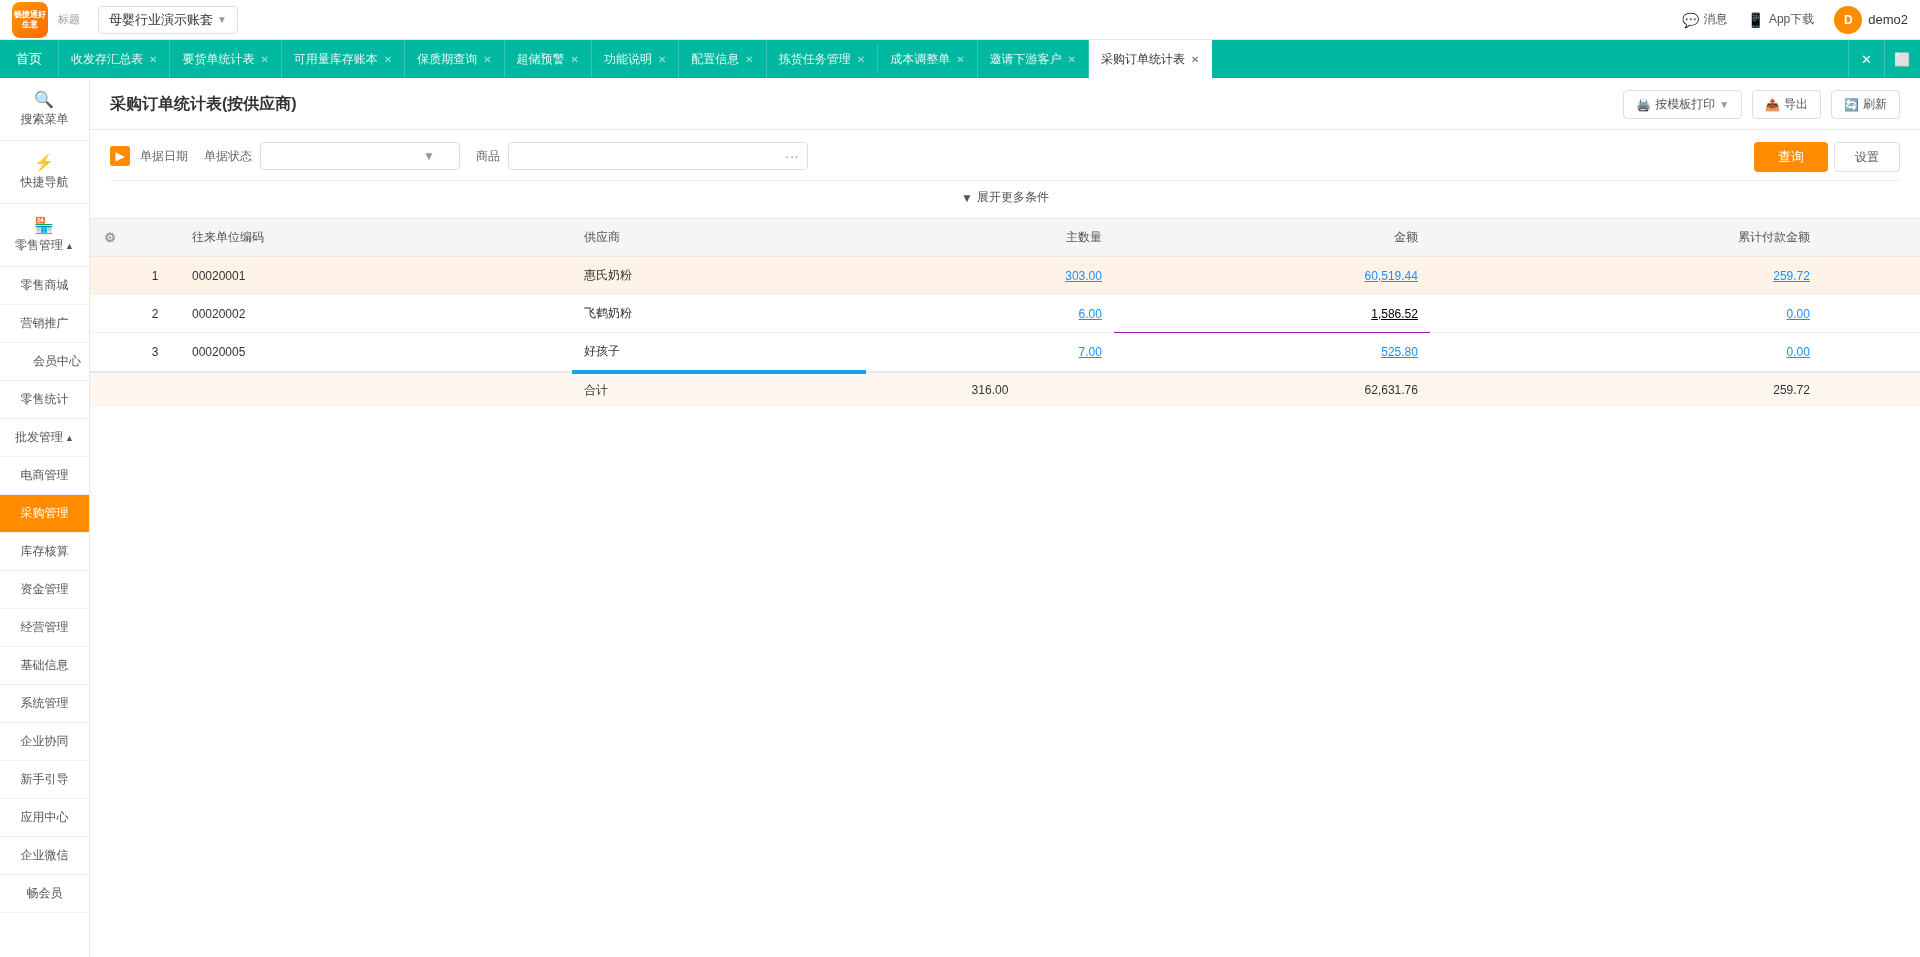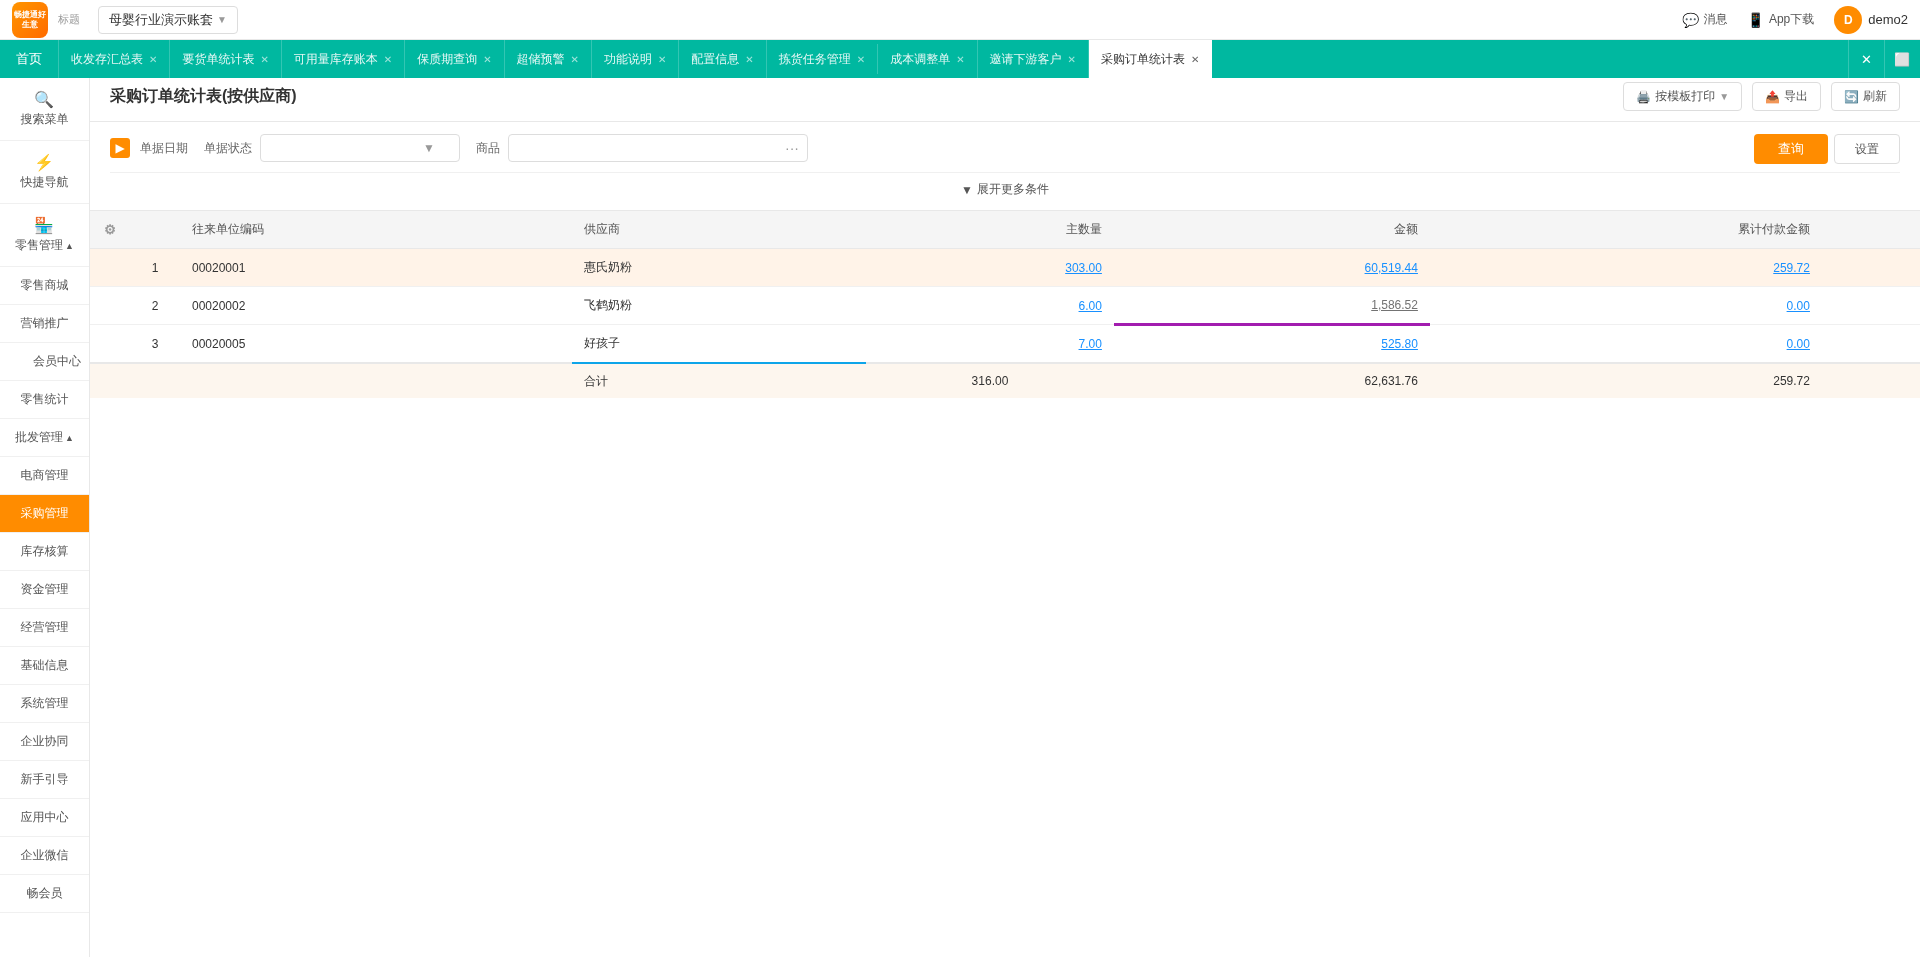--- a/index.html
+++ b/index.html
@@ -160,21 +160,21 @@
     <div style="padding:10px 8px;text-align:center;cursor:pointer;font-size:12px;color:#555;border-bottom:1px solid #f0f0f0;">
       <span>企业微信</span>
     </div>
     <div style="padding:10px 8px;text-align:center;cursor:pointer;font-size:12px;color:#555;border-bottom:1px solid #f0f0f0;">
       <span>畅会员</span>
     </div>
   </div>
 
   <div style="flex:1;display:flex;flex-direction:column;overflow:hidden;">
 
-    <div style="background:#fff;padding:4px 20px 10px;border-bottom:1px solid #e8e8e8;display:flex;align-items:center;justify-content:space-between;">
+    <div style="background:#fff;padding:12px 20px 10px;border-bottom:1px solid #e8e8e8;display:flex;align-items:center;justify-content:space-between;">
       <h1 style="font-size:16px;font-weight:600;color:#333;">采购订单统计表(按供应商)</h1>
       <div style="display:flex;align-items:center;gap:10px;">
         <div style="display:flex;align-items:center;gap:4px;padding:5px 12px;border:1px solid #ddd;border-radius:4px;background:#fff;font-size:12px;cursor:pointer;color:#555;">
           <span>🖨️</span>
           <span>按模板打印</span>
           <span style="font-size:10px;color:#999;">▼</span>
         </div>
         <div style="display:flex;align-items:center;gap:4px;padding:5px 12px;border:1px solid #ddd;border-radius:4px;background:#fff;font-size:12px;cursor:pointer;color:#555;">
           <span>📤</span>
           <span>导出</span>
@@ -259,21 +259,21 @@
             <td style="padding:10px 12px;text-align:right;font-size:12px;color:#1890ff;text-decoration:underline;border-bottom:1px solid #f0f0f0;cursor:pointer;">259.72</td>
             <td style="border-bottom:1px solid #f0f0f0;"></td>
           </tr>
 
           <tr style="cursor:pointer;">
             <td style="padding:10px 12px;text-align:center;border-bottom:1px solid #f0f0f0;"></td>
             <td style="padding:10px 12px;text-align:center;font-size:12px;color:#333;border-bottom:1px solid #f0f0f0;">2</td>
             <td style="padding:10px 12px;font-size:12px;color:#333;border-bottom:1px solid #f0f0f0;">00020002</td>
             <td style="padding:10px 12px;font-size:12px;color:#333;border-bottom:1px solid #f0f0f0;">飞鹤奶粉</td>
             <td style="padding:10px 12px;text-align:right;font-size:12px;color:#1890ff;text-decoration:underline;border-bottom:1px solid #f0f0f0;cursor:pointer;">6.00</td>
-            <td style="padding:10px 12px;text-align:right;font-size:12px;color:#737373;text-decoration:underline;border-bottom:3px solid #a21caf;cursor:pointer;">1,586.52</td>
+            <td style="padding:10px 12px;text-align:right;font-size:12px;color:#000000;text-decoration:underline;border-bottom:1px solid #a21caf;cursor:pointer;">1,586.52</td>
             <td style="padding:10px 12px;text-align:right;font-size:12px;color:#1890ff;text-decoration:underline;border-bottom:1px solid #f0f0f0;cursor:pointer;">0.00</td>
             <td style="border-bottom:1px solid #f0f0f0;"></td>
           </tr>
 
           <tr style="cursor:pointer;">
             <td style="padding:10px 12px;text-align:center;border-bottom:1px solid #f0f0f0;"></td>
             <td style="padding:10px 12px;text-align:center;font-size:12px;color:#333;border-bottom:1px solid #f0f0f0;">3</td>
             <td style="padding:10px 12px;font-size:12px;color:#333;border-bottom:1px solid #f0f0f0;">00020005</td>
             <td style="padding:10px 12px;font-size:12px;color:#333;border-bottom:1px solid #f0f0f0;">好孩子</td>
             <td style="padding:10px 12px;text-align:right;font-size:12px;color:#1890ff;text-decoration:underline;border-bottom:1px solid #f0f0f0;cursor:pointer;">7.00</td>
@@ -281,21 +281,21 @@
             <td style="padding:10px 12px;text-align:right;font-size:12px;color:#1890ff;text-decoration:underline;border-bottom:1px solid #f0f0f0;cursor:pointer;">0.00</td>
             <td style="border-bottom:1px solid #f0f0f0;"></td>
           </tr>
         </tbody>
 
         <tfoot>
           <tr style="background:#fdf6ee;">
             <td style="padding:10px 12px;border-top:2px solid #e8e8e8;"></td>
             <td style="padding:10px 12px;border-top:2px solid #e8e8e8;"></td>
             <td style="padding:10px 12px;border-top:2px solid #e8e8e8;"></td>
-            <td style="padding:6px 12px;font-size:12px;font-weight:500;color:#333;border-top:2px solid #0ea5e9;">合计</td>
+            <td style="padding:6px 12px;font-size:12px;font-weight:500;color:#333;border-top:4px solid #0ea5e9;">合计</td>
             <td style="padding:10px 12px;text-align:center;font-size:12px;font-weight:500;color:#333;border-top:2px solid #e8e8e8;">316.00</td>
             <td style="padding:10px 12px;text-align:right;font-size:12px;font-weight:500;color:#333;border-top:2px solid #e8e8e8;">62,631.76</td>
             <td style="padding:10px 12px;text-align:right;font-size:12px;font-weight:500;color:#333;border-top:2px solid #e8e8e8;">259.72</td>
             <td style="border-top:2px solid #e8e8e8;"></td>
           </tr>
         </tfoot>
       </table>
     </div>
 
   </div>

